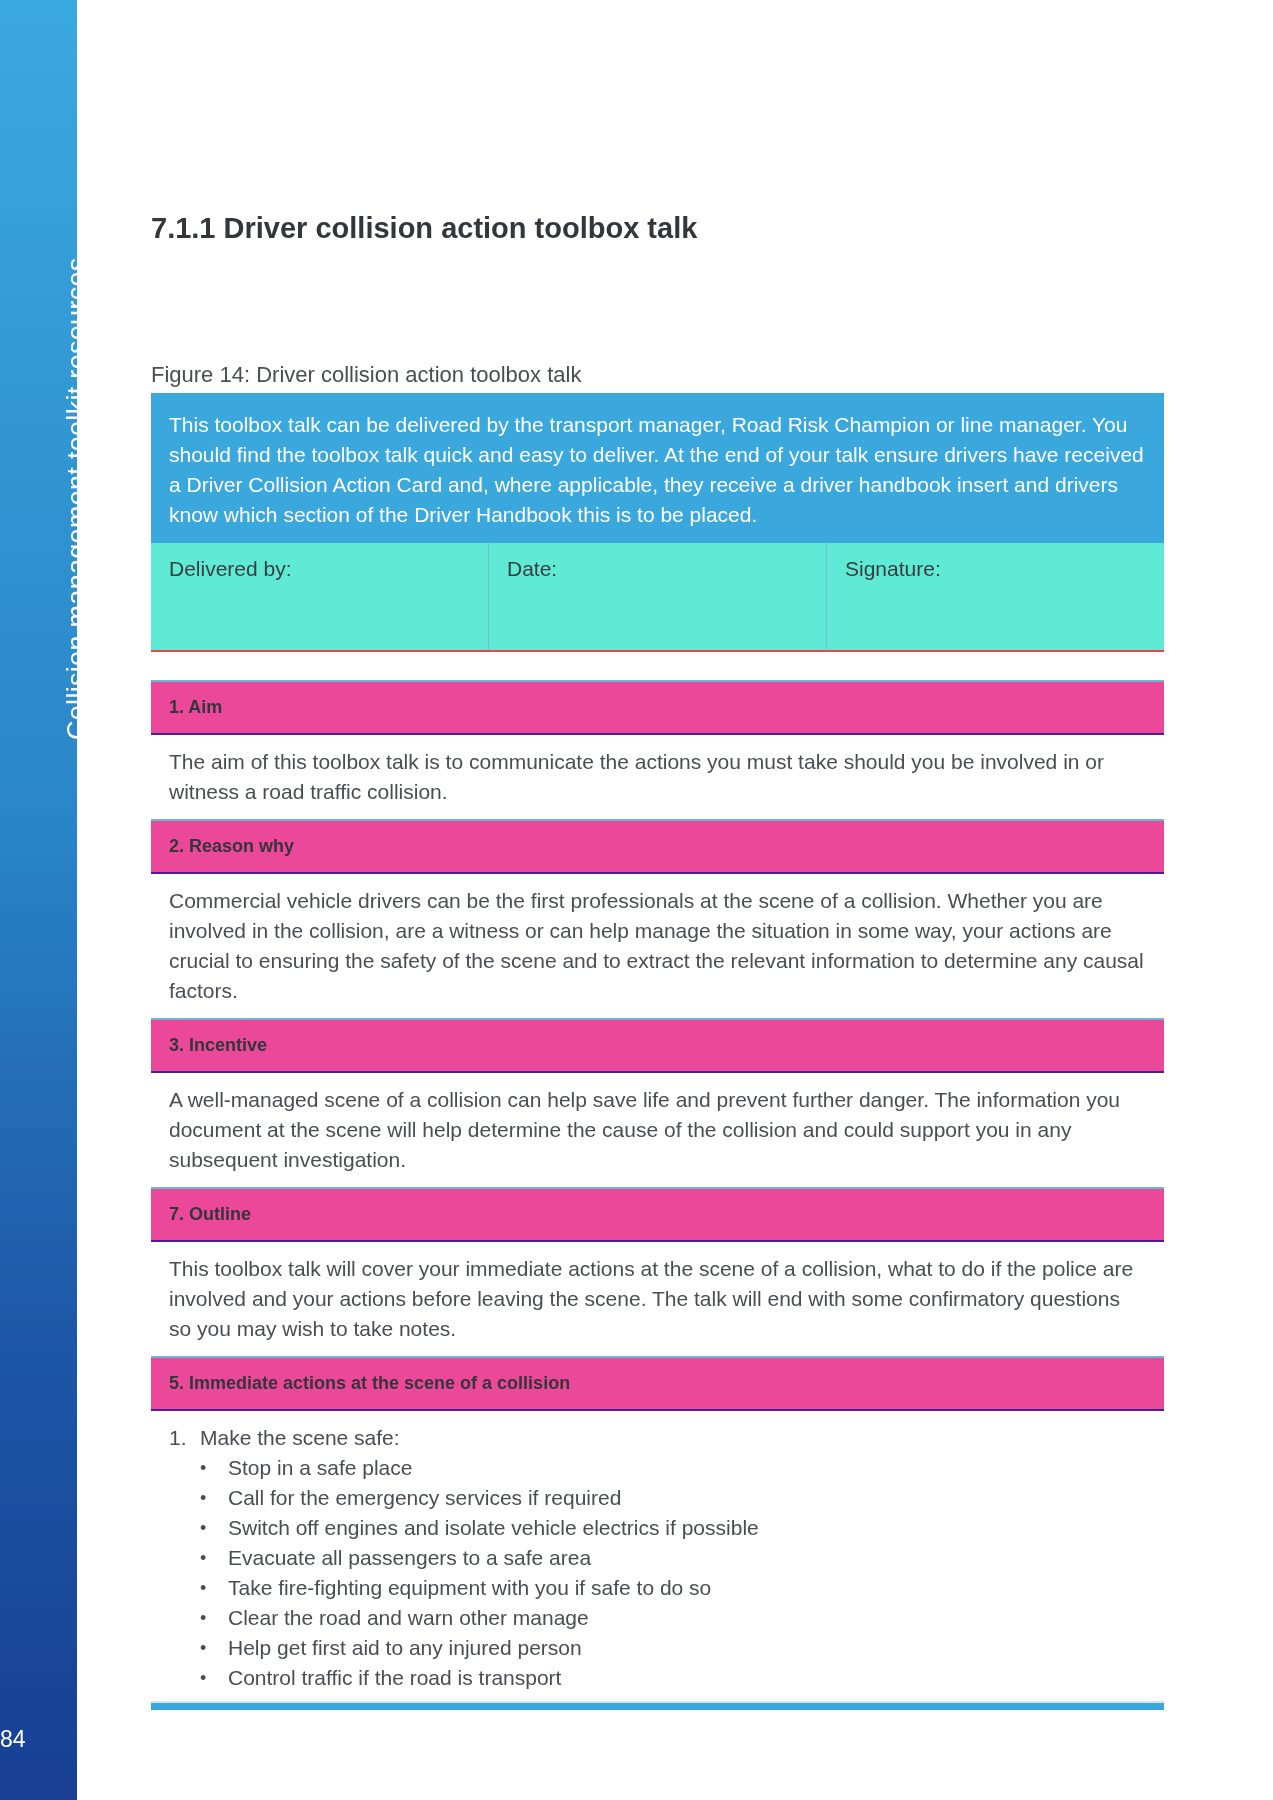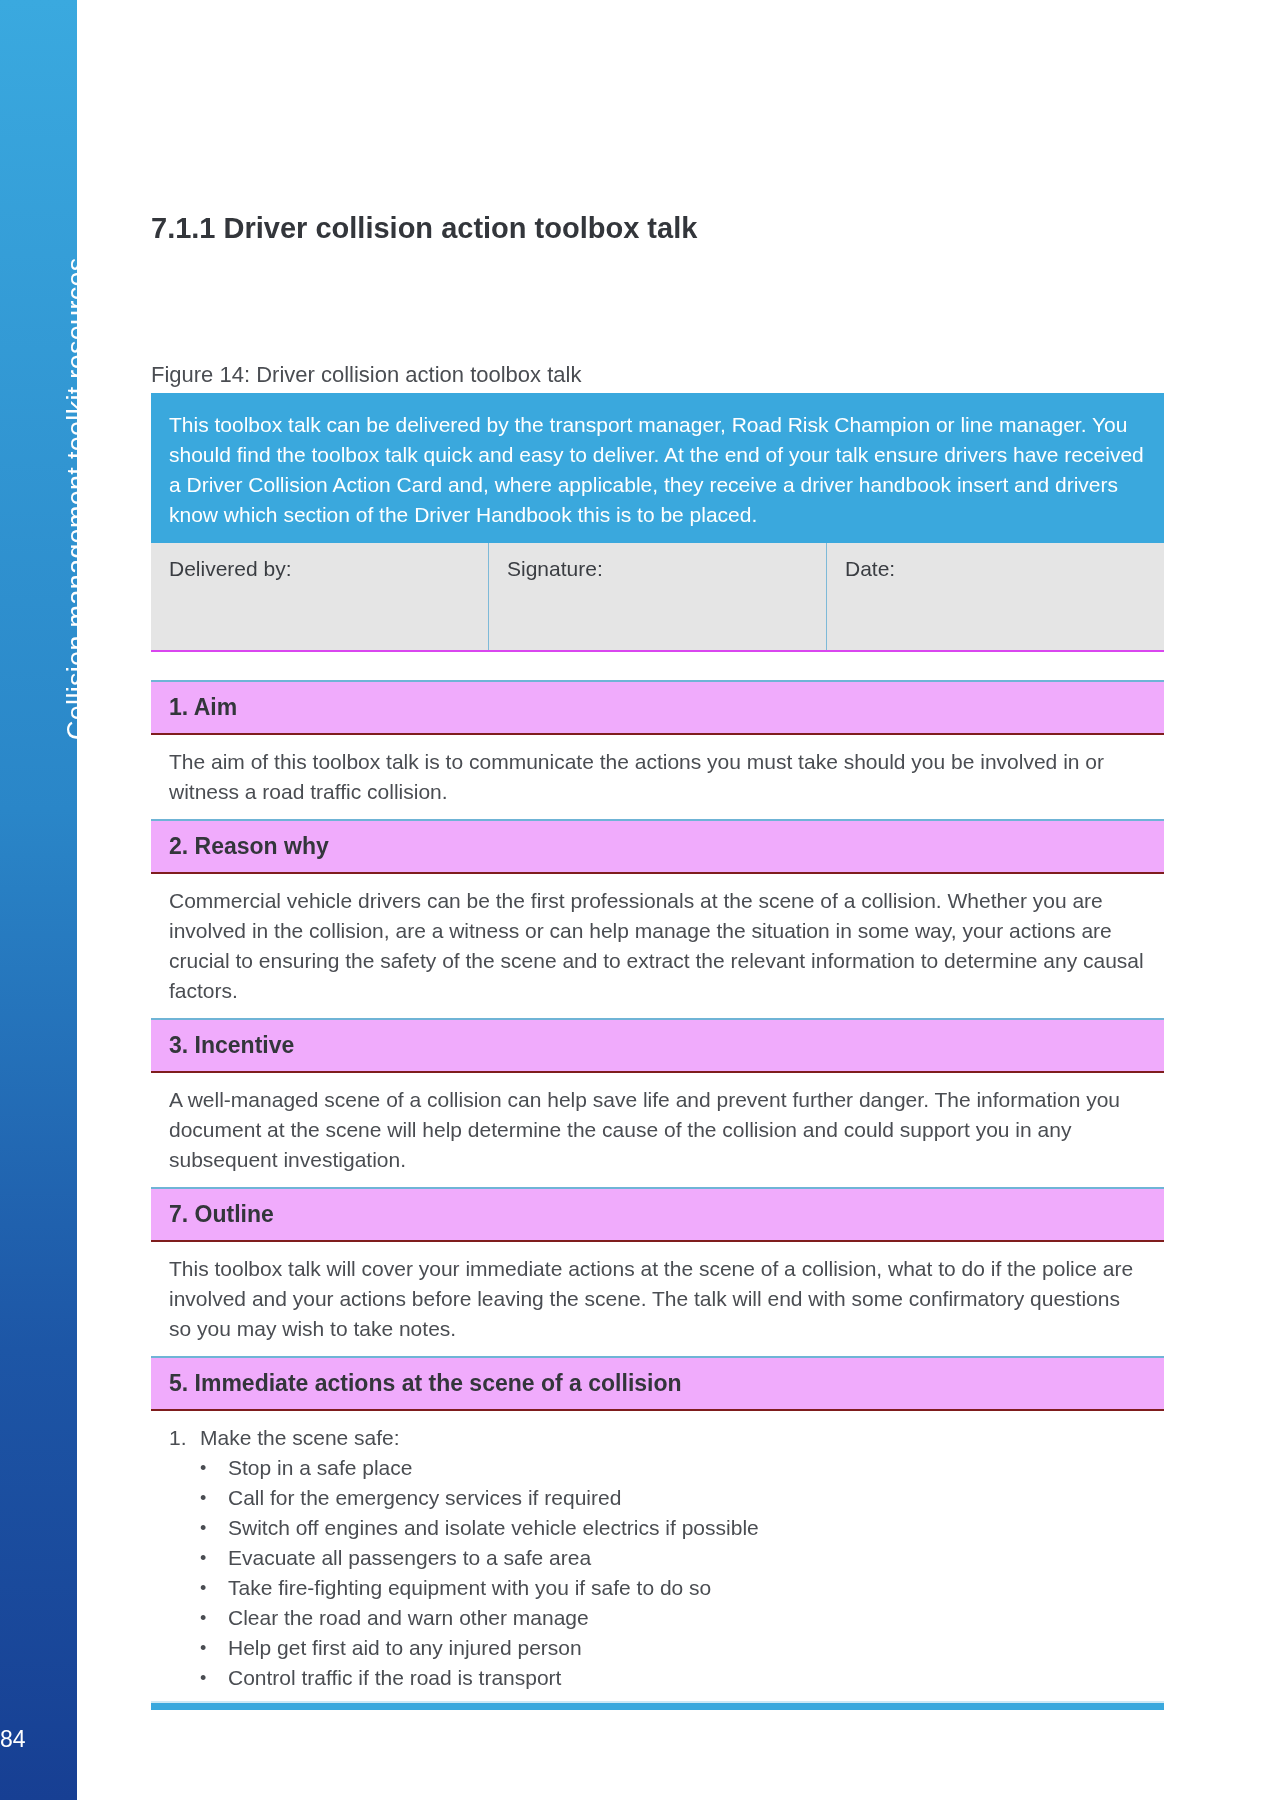--- a/index.html
+++ b/index.html
@@ -7,26 +7,26 @@
          font-family:"Liberation Sans", sans-serif; color:#3a3d42; }
   .sidebar { position:absolute; left:0; top:0; width:77px; height:1800px;
              background:linear-gradient(to bottom, #3aa9df 0%, #2a86c8 45%, #1d56a6 75%, #173f93 100%); }
   .sidebar-title { position:absolute; left:62px; top:740px; transform-origin:0 0; transform:rotate(-90deg);
                    white-space:nowrap; color:#ffffff; font-size:27px; font-weight:normal; letter-spacing:0.3px; }
   .page-number { position:absolute; left:0; width:77px; top:1726px; text-align:left; color:#ffffff; font-size:23px; }
   .title { position:absolute; left:151px; top:212px; font-size:29px; font-weight:bold; color:#33363b; margin:0; }
   .caption { position:absolute; left:151px; top:317px; font-size:22px; color:#4a4d52;margin-top:45px; }
   .box { position:absolute; left:151px; top:393px; width:1013px; }
   .intro { background:#3aa8dd; color:#ffffff; font-size:21px; line-height:30px; padding:17px 18px 10px 18px; height:123px; }
-  .form-row { display:flex; background:#e5e5e5; height:107px; border-bottom:2px solid #d946ef; }
+  .form-row { display:flex; background:#5eead4; height:107px; border-bottom:2px solid #ef4444; }
   .form-cell { flex:1; padding:14px 18px; font-size:21px; color:#3a3d42; border-right:1px solid #7db9d8; }
   .form-cell:last-child { border-right:none; }
   .gap { height:28px; }
-  .sec-head { background:#f0abfc; border-top:2px solid #6fb4d6; border-bottom:2px solid #7f1d1d;
-              height:51px; line-height:51px; padding:0 18px; font-size:23px; font-weight:bold; color:#33363b; }
+  .sec-head { background:#ec4899; border-top:2px solid #6fb4d6; border-bottom:2px solid #4c1d95;
+              height:51px; line-height:51px; padding:0 18px; font-size:18px; font-weight:bold; color:#33363b; }
   .sec-body { padding:12px 18px 12px 18px; font-size:21px; line-height:30px; color:#4a4d52; }
   .list-body { padding:12px 18px 8px 18px; font-size:21px; line-height:30px; color:#4a4d52; }
   .list-num { display:flex; }
   .list-num .num { width:31px; }
   .bullets { list-style:none; margin:0; padding:0 0 0 31px; }
   .bullets li { display:flex; }
   .bullets .dot { width:28px; font-size:18px; }
   .bottom-bar { height:7px; background:#3aa8dd; border-top:2px solid #cfe8f4; }
 </style>
 </head>
@@ -38,22 +38,22 @@
 </div>
 
 <h1 class="title">7.1.1 Driver collision action toolbox talk</h1>
 <div class="caption">Figure 14: Driver collision action toolbox talk</div>
 
 <div class="box">
   <div class="intro">This toolbox talk can be delivered by the transport manager, Road Risk Champion or line manager. You should find the toolbox talk quick and easy to deliver. At the end of your talk ensure drivers have received a Driver Collision Action Card and, where applicable, they receive a driver handbook insert and drivers know which section of the Driver Handbook this is to be placed.</div>
 
   <div class="form-row">
     <div class="form-cell">Delivered by:</div>
+    <div class="form-cell">Date:</div>
     <div class="form-cell">Signature:</div>
-    <div class="form-cell">Date:</div>
   </div>
 
   <div class="gap"></div>
 
   <div class="sec-head">1. Aim</div>
   <div class="sec-body">The aim of this toolbox talk is to communicate the actions you must take should you be involved in or witness a road traffic collision.</div>
 
   <div class="sec-head">2. Reason why</div>
   <div class="sec-body">Commercial vehicle drivers can be the first professionals at the scene of a collision.  Whether you are involved in the collision, are a witness or can help manage the situation in some way, your actions are crucial to ensuring the safety of the scene and to extract the relevant information to determine any causal factors.</div>
 

